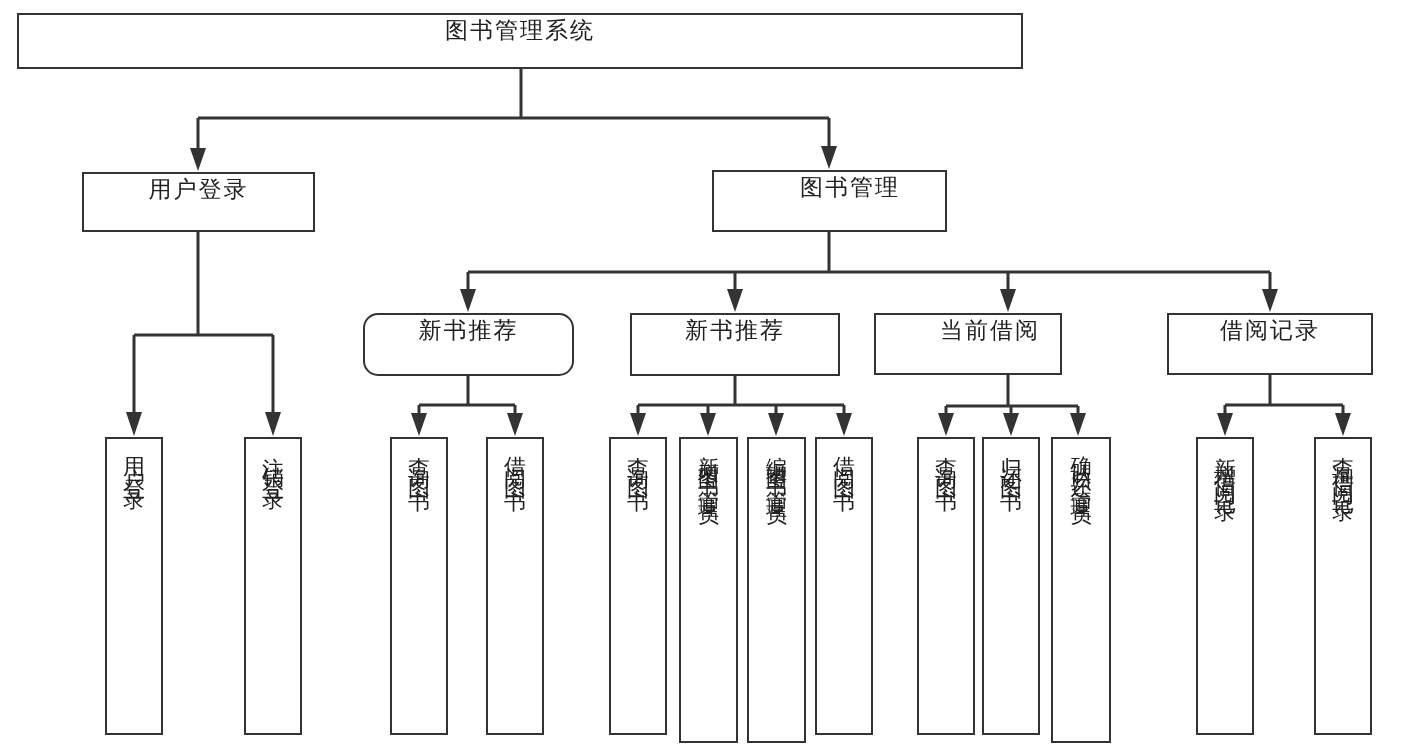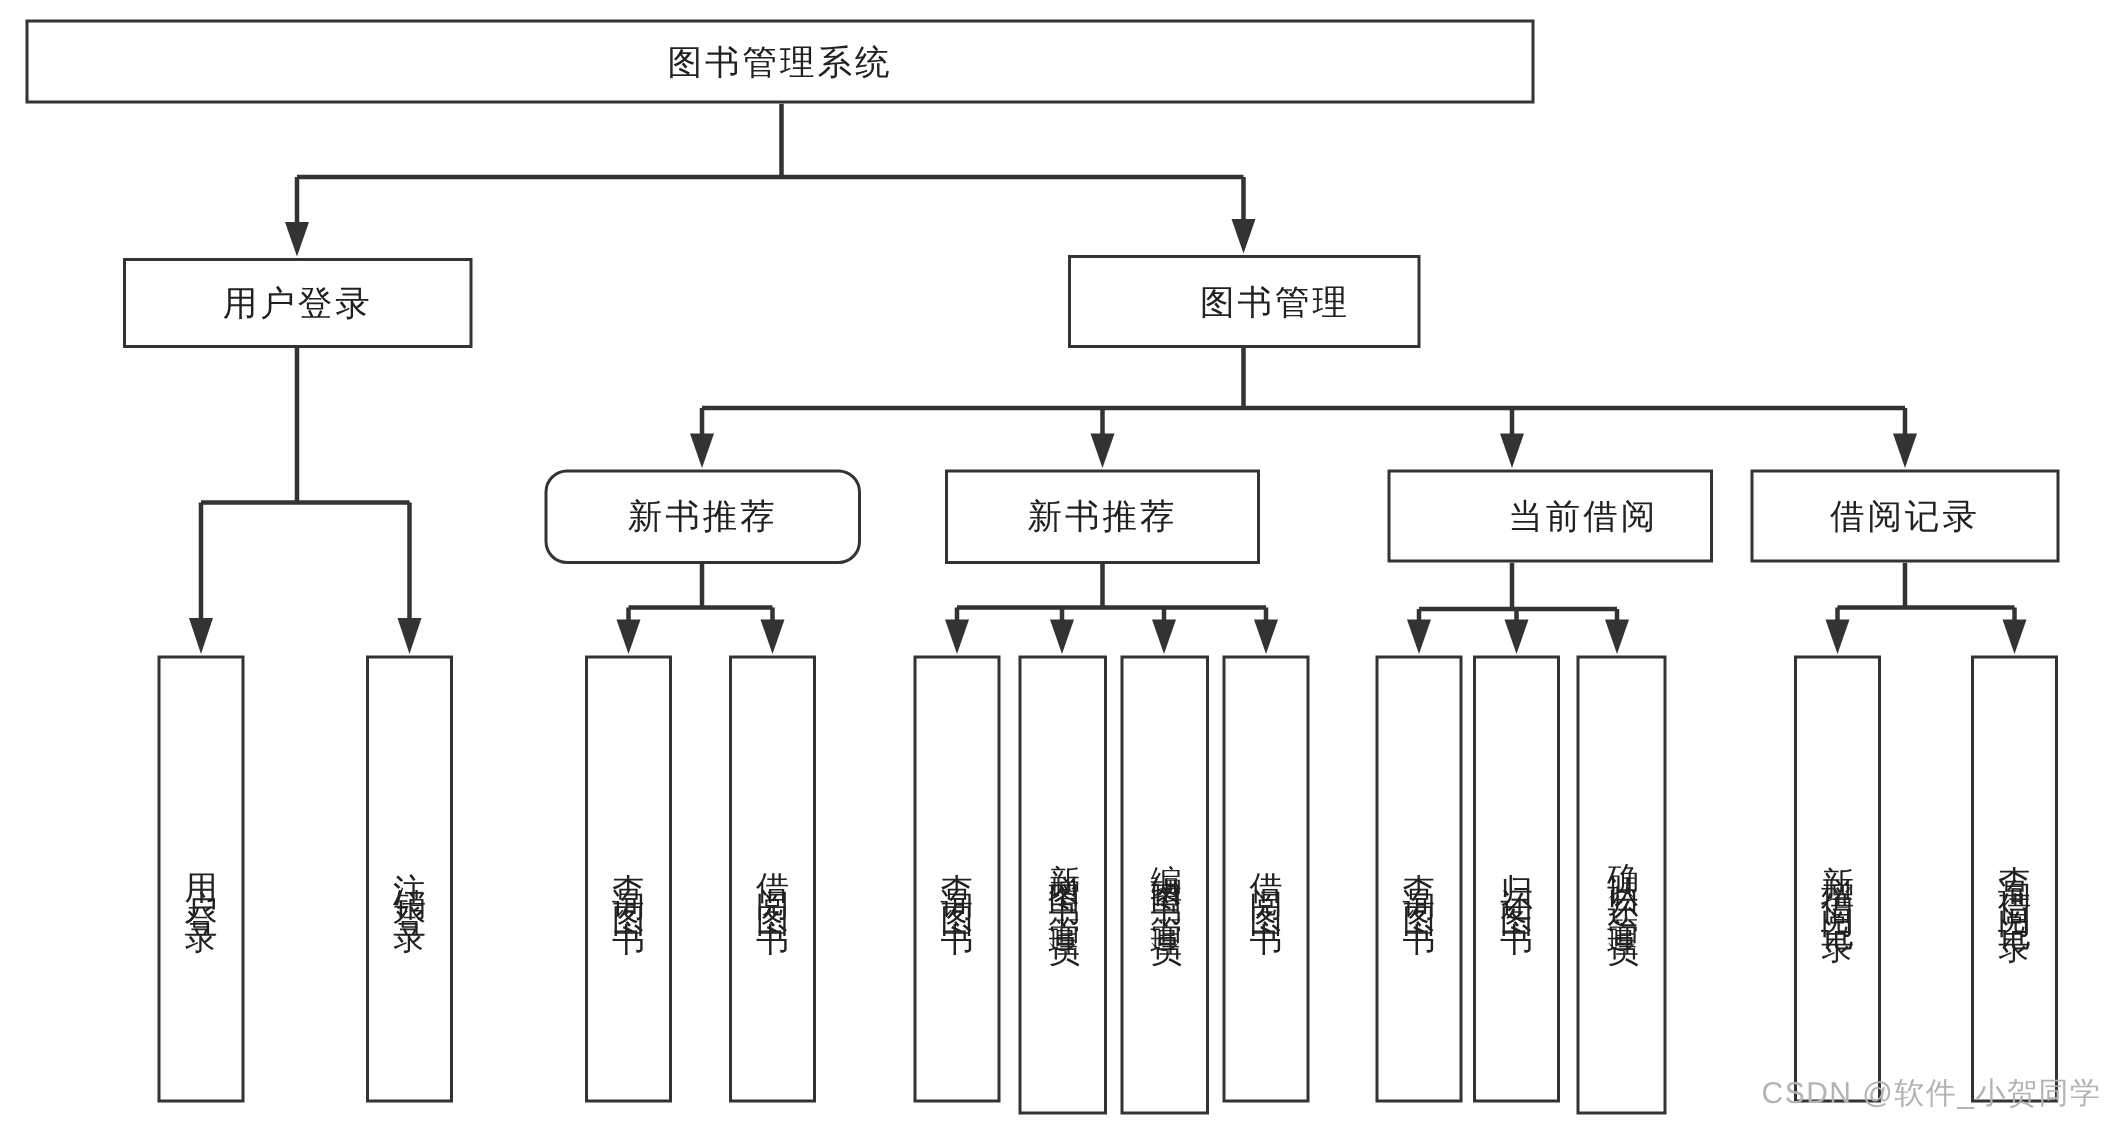--- a/index.html
+++ b/index.html
@@ -27,21 +27,20 @@
     pointer-events: none;
   }
   .ln { fill: none; stroke: var(--line); stroke-width: 3; }
   .ar { fill: var(--line); stroke: none; }
 
   .node {
     position: absolute;
     border: 2.5px solid var(--line);
     background: var(--background);
     display: flex;
-    align-items: center;
     justify-content: center;
     color: var(--text);
   }
   .hbox span {
     font-size: 23px;
     letter-spacing: 2px;
     white-space: nowrap;
     color: var(--text);
   }
   .vbox span {
@@ -56,21 +55,21 @@
   .v9 span { font-size: 21px; letter-spacing: 7px; }
 
   
   #root      { left: 17px;   top: 13px;  width: 1006px; height: 56px; }
   
   #login     { left: 82px;   top: 172px; width: 233px;  height: 60px; }
   #mgmt      { left: 712px;  top: 170px; width: 235px;  height: 62px; padding-left: 41px; }
   
   #new_books { left: 363px;  top: 313px; width: 211px;  height: 63px; border-radius: 15px; }
   #borrow    { left: 630px;  top: 313px; width: 210px;  height: 63px; }
-  #current   { left: 925px;  top: 313px; width: 217px;  height: 62px; padding-left: 44px; }
+  #current   { left: 874px;  top: 313px; width: 188px;  height: 62px; padding-left: 44px; }
   #records   { left: 1167px; top: 313px; width: 206px;  height: 62px; }
   
   .leaf      { top: 437px; width: 58px; height: 298px; }
   #user_login{ left: 105px; }
   #logout    { left: 244px; }
   #nb_query  { left: 390px; }
   #nb_borrow { left: 486px; }
   #b_query   { left: 609px; }
   #b_add     { left: 679px; width: 59px; height: 306px; }
   #b_edit    { left: 747px; width: 59px; height: 306px; }
@@ -200,14 +199,13 @@
     <span>确认归还（管理员）</span>
   </div>
 
   <div class="node vbox leaf v6" id="r_add">
     <span>新增借阅记录</span>
   </div>
   <div class="node vbox leaf v6" id="r_query">
     <span>查询借阅记录</span>
   </div>
 
-  <div class="watermark">CSDN @软件_小贺同学</div>
 </div>
 
 </body></html>

